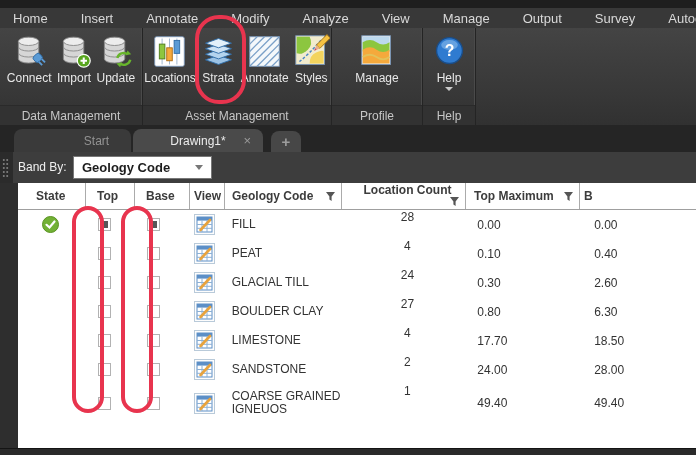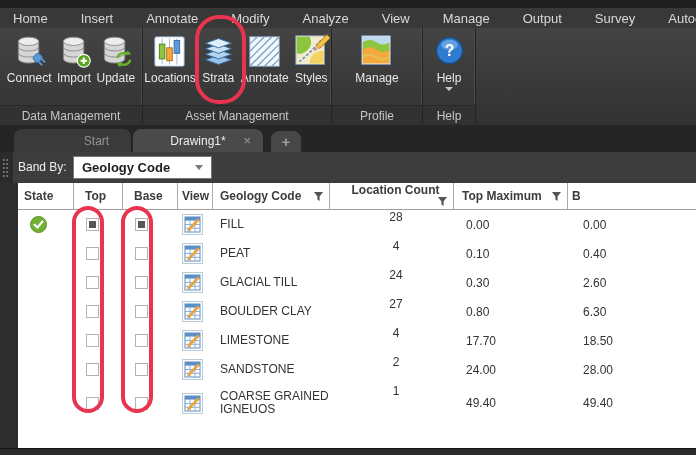--- a/index.html
+++ b/index.html
@@ -60,21 +60,21 @@
   
   .gtable { position:absolute; left:18px; top:183px; width:678px; height:265px; background:#fff;
     font-size:12px; color:#333; }
   .thead { display:flex; height:27px; border-bottom:1px solid #9f9f9f; }
   .th { display:flex; align-items:center; font-weight:bold; color:#3c3c3c; border-right:1px solid #ababab;
     overflow:hidden; white-space:nowrap; }
   .th:last-child { border-right:none; }
   .funnel { margin-left:auto; margin-right:6px; flex:none; }
   .trow { display:flex; height:29px; align-items:center; }
   .trow.tall { height:38px; }
-  .c-state{width:56px;} .c-top{width:49px;} .c-base{width:55px;} .c-view{width:35px;}
+  .c-state{width:56px;margin-left:12px;} .c-top{width:49px;} .c-base{width:55px;} .c-view{width:35px;}
   .c-geo{width:117px;} .c-loc{width:124px;flex-direction:column;} .c-tmin{width:117px;} .c-tmax{width:114px;} .c-b{flex:1;}
   .cell { display:flex; align-items:center; height:100%; overflow:hidden; }
   .p6{padding-left:6px;} .p8{padding-left:8px;} .p11{padding-left:11px;} .p12{padding-left:12px;} .p7{padding-left:7px;}
   .c-geo.cell{ line-height:13px;align-items:center; }
   .cb { width:13px; height:13px; border:1px solid #b2b2b2; background:#fff; margin-left:12px;
     position:relative; flex:none; cursor:pointer; }
   .cb.indet::after { content:""; position:absolute; left:2px; top:2px; width:7px; height:7px; background:#575757; }
   .state-ok { margin-left:12px; width:17px; height:17px; flex:none; }
   .viewbtn { margin-left:4px; width:21px; height:21px; flex:none; cursor:pointer; }
   .sliver { width:5px; height:3px; background:#f0a23c; margin-left:12px; flex:none; }

